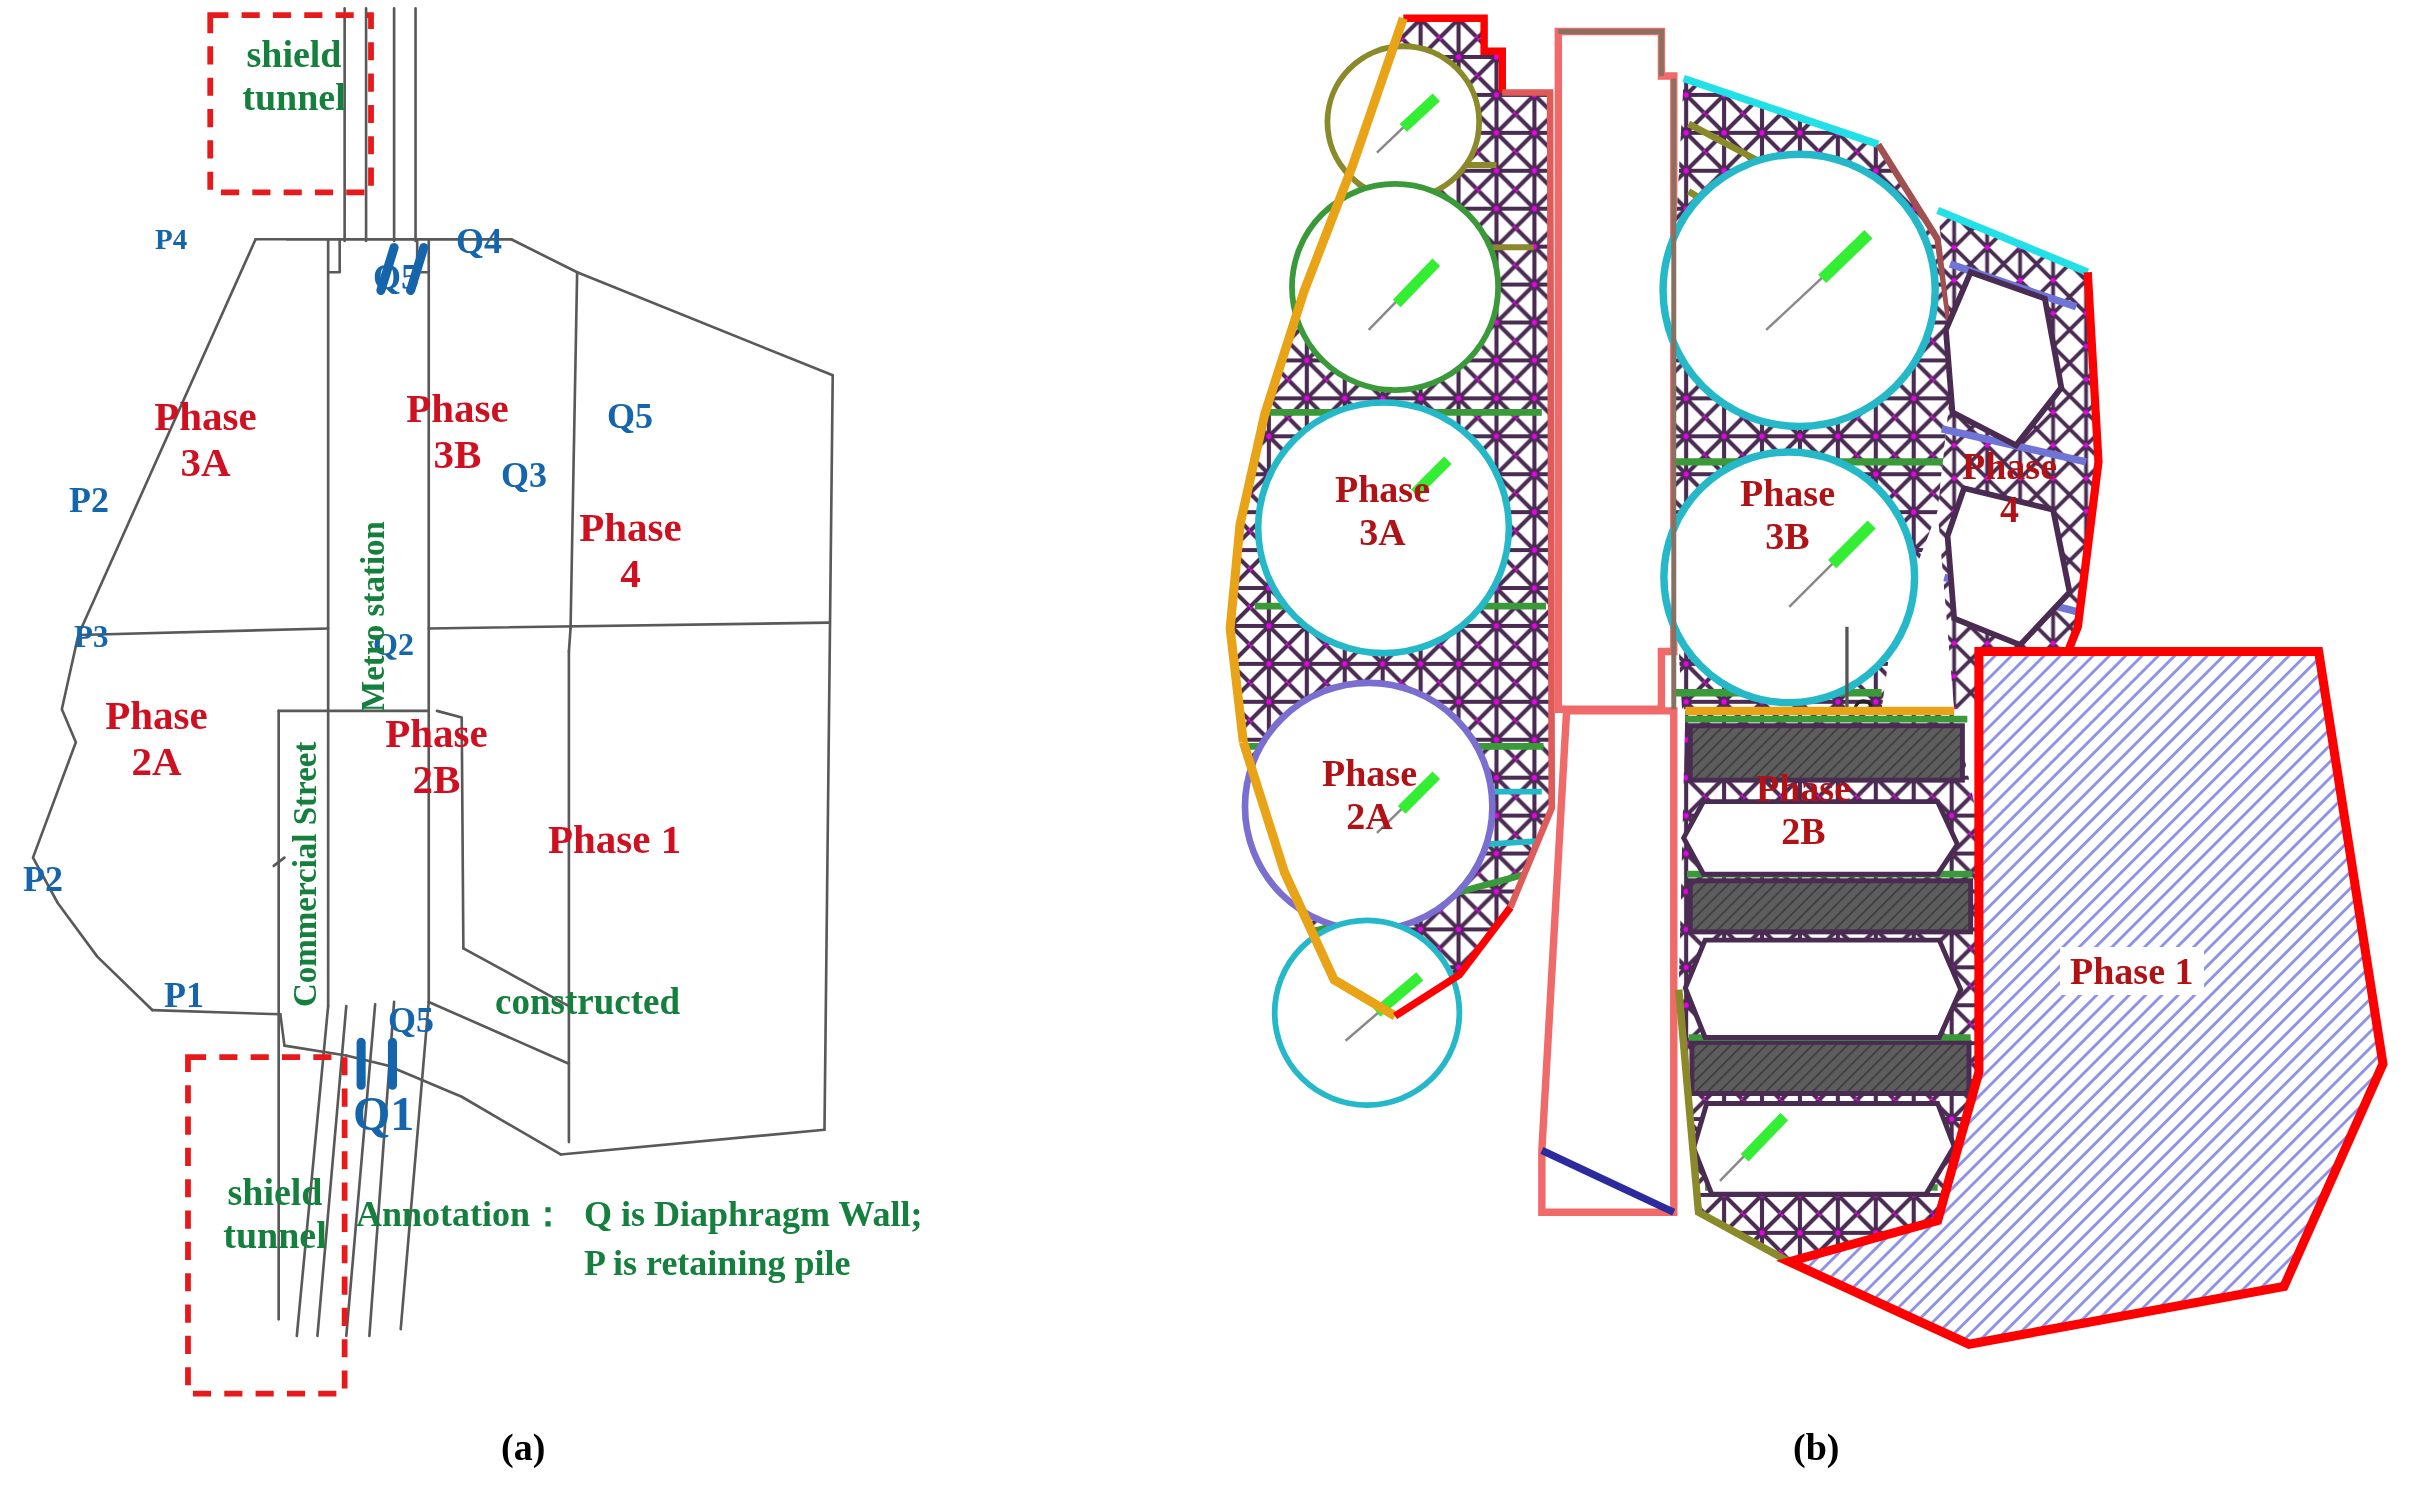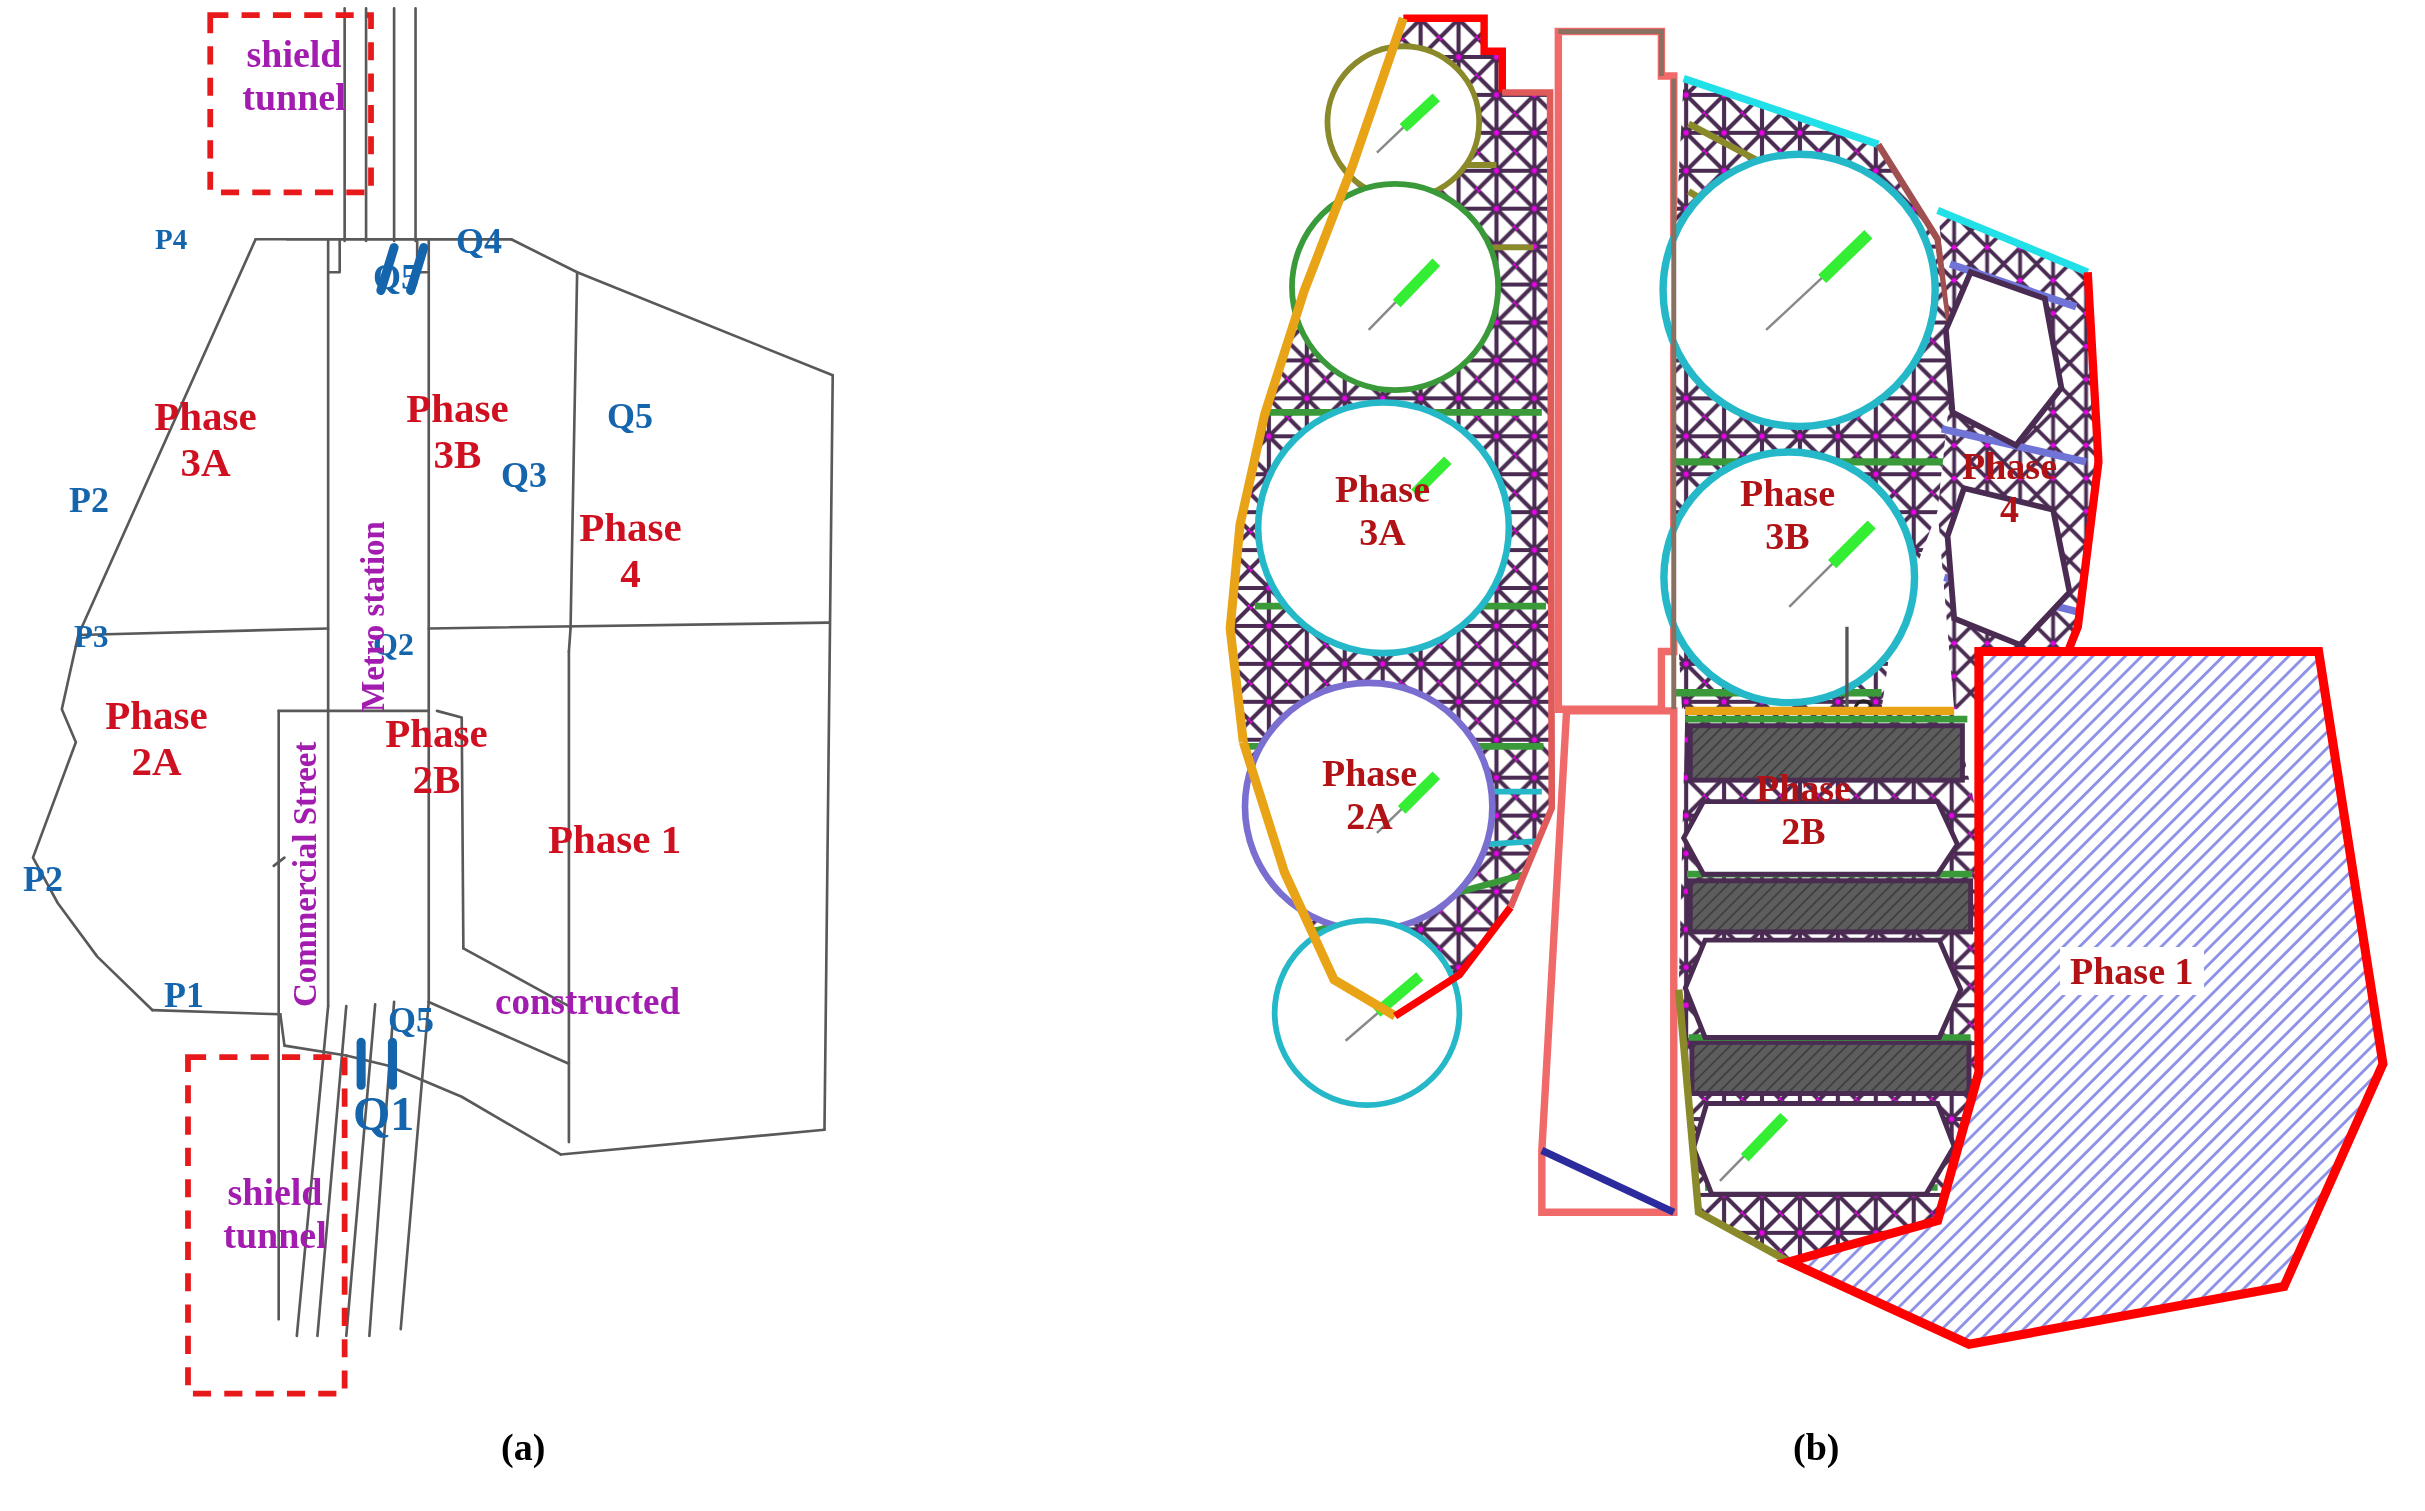--- a/index.html
+++ b/index.html
@@ -6,21 +6,21 @@
   html,body{margin:0;padding:0;background:#fff;}
   body{width:2426px;height:1512px;position:relative;overflow:hidden;
        font-family:"Liberation Serif","DejaVu Serif",serif;}
   .panel{position:absolute;top:0;height:1512px;}
   #panel-a{left:0;width:1212px;}
   #panel-b{left:1212px;width:1213px;}
   svg{position:absolute;top:0;left:0;overflow:visible;}
   .lbl{position:absolute;white-space:nowrap;font-weight:bold;line-height:1.12;}
   .lbl-red{color:#cf1020;}
   .lbl-blue{color:#1565ad;}
-  .lbl-black{color:#a21caf;font-family:Liberation Serif, serif;}
+  .lbl-black{color:#15803d;font-family:Liberation Serif, serif;}
   .lbl-dkred{color:#b01216;}
   .center{text-align:center;}
   .caption{position:absolute;font-weight:bold;font-size:38px;color:#000;}
   .vertical{writing-mode:vertical-rl;transform:rotate(180deg);}
   .phase1-tag{background:#fff;padding:2.5px 10px;}
 </style>
 </head>
 <body>
 
 <div class="panel" id="panel-a">
@@ -146,20 +146,29 @@
 
   <div class="lbl lbl-black vertical center" style="left:287px;top:738px;font-size:33px;height:272px;">
     <span>Commercial</span>&nbsp;<span>Street</span>
   </div>
 
   <div class="lbl lbl-black center" style="left:205px;top:1171px;font-size:38px;width:140px;">
     <div>shield</div>
     <div>tunnel</div>
   </div>
 
+  <div class="lbl lbl-black" style="left:356px;top:1194px;font-size:36px;">
+    <div style="display:flex;align-items:flex-start;">
+      <span>Annotation：</span>
+      <span style="display:inline-block;margin-left:18px;">
+        <span style="display:block;">Q is Diaphragm Wall;</span>
+        <span style="display:block;margin-top:8.2px;">P is retaining pile</span>
+      </span>
+    </div>
+  </div>
 
   <div class="caption" style="left:501px;top:1425px;">(a)</div>
 </div>
 
 <div class="panel" id="panel-b">
   <svg width="1213" height="1402" viewBox="0 0 1471 1700">
     <defs>
       <pattern id="bluehatch" width="14" height="14" patternUnits="userSpaceOnUse" patternTransform="rotate(45)">
         <rect width="14" height="14" fill="#ffffff"></rect>
         <line x1="0" y1="0" x2="0" y2="14" stroke="#8f93e8" stroke-width="7"></line>

